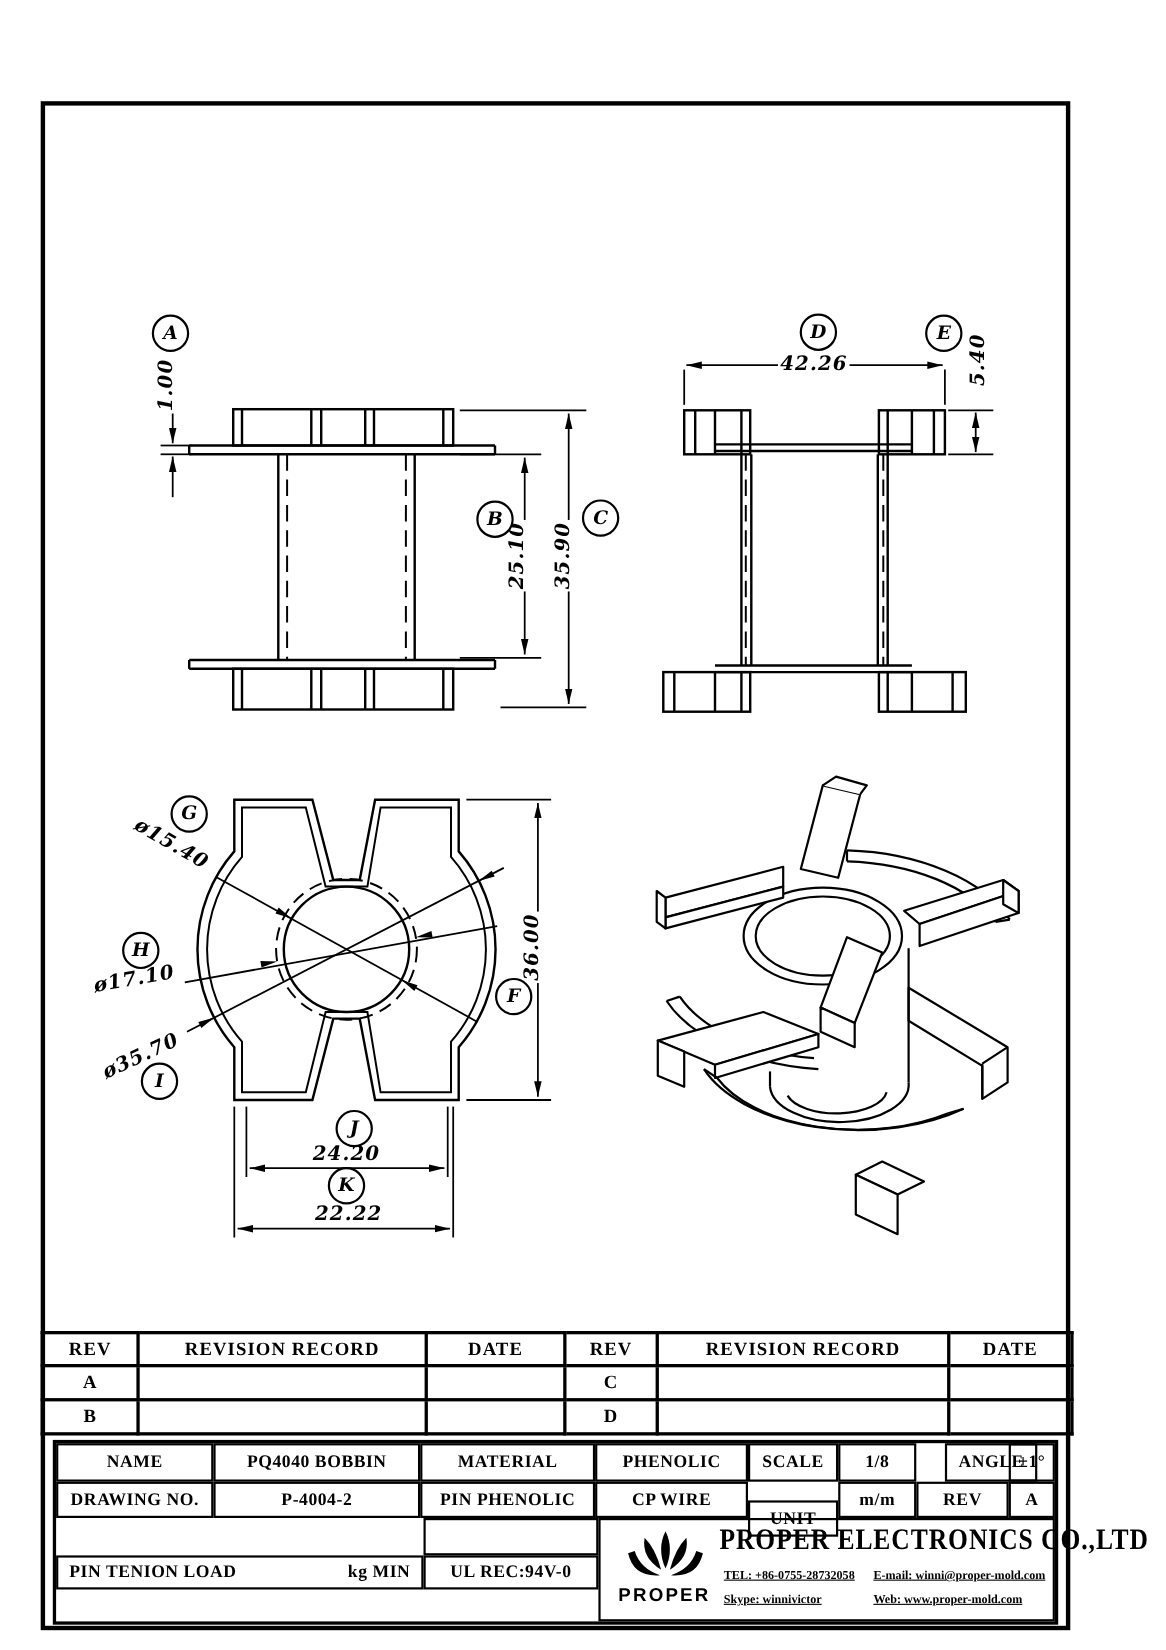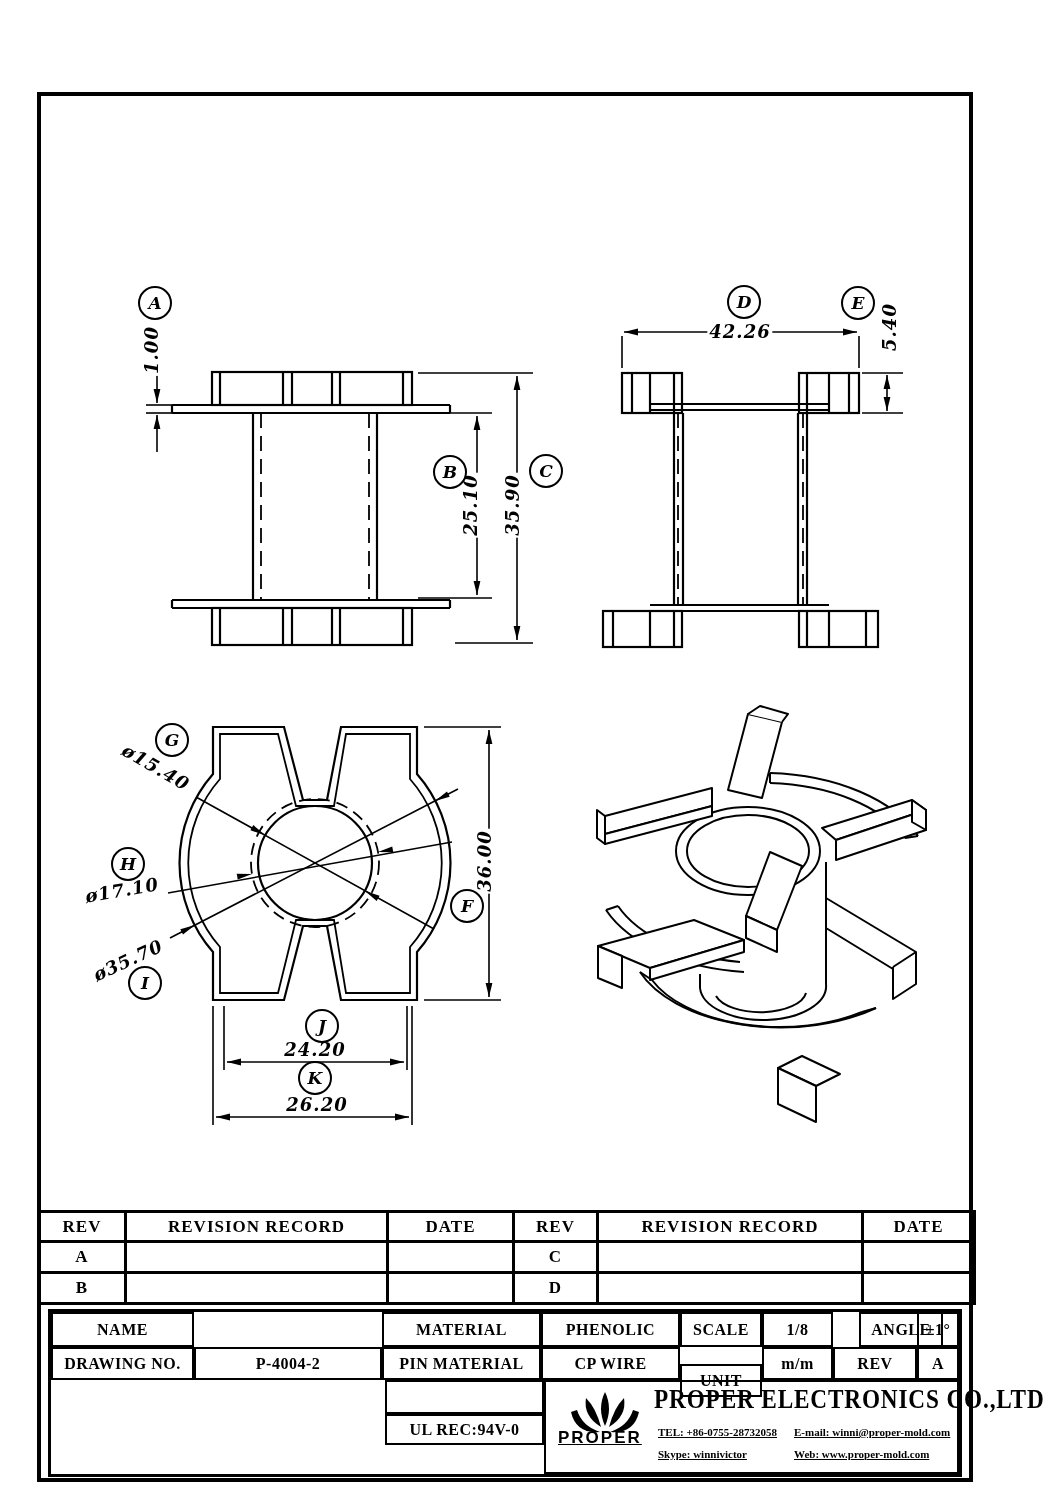--- a/index.html
+++ b/index.html
@@ -24,22 +24,22 @@
   
   #title-block{position:absolute;left:48px;top:1309px;width:908px;height:162px;border:3px solid #000;z-index:3;background:#fff;}
   .cell{position:absolute;border:2px solid #000;box-sizing:border-box;display:flex;align-items:center;
         justify-content:center;font:700 16px "Liberation Serif",serif;letter-spacing:0.5px;white-space:pre;}
   .cell.left{justify-content:flex-start;padding-left:8px;}
   .cell.between{justify-content:space-between;padding:0 10px;}
   #company{position:absolute;left:493px;top:68px;width:415px;height:94px;border:2px solid #000;box-sizing:border-box;}
   #company-name{position:absolute;left:108px;top:2px;font:700 27px "Liberation Serif",serif;
         transform:scaleX(0.86);transform-origin:left top;white-space:nowrap;letter-spacing:1px;}
   .contact{position:absolute;font:700 11px "Liberation Serif",serif;white-space:nowrap;text-decoration:underline;}
-  #wordmark{position:absolute;left:12px;top:46px;width:92px;
-        font:900 17px "Liberation Sans",sans-serif;letter-spacing:2px;text-decoration:underline;}
+  #wordmark{position:absolute;left:12px;top:58px;width:92px;text-align:center;
+        font:900 17px "Liberation Sans",sans-serif;letter-spacing:2px;}
   #logo{position:absolute;left:24px;top:8px;}
 </style>
 </head>
 <body>
 
 <div id="frame"></div>
 
 <svg id="drawing-svg" width="1060" height="1500" viewBox="0 0 1060 1500">
   <defs>
     <marker id="arw" viewBox="0 0 14 8" refX="14" refY="4" markerWidth="14" markerHeight="8" orient="auto-start-reverse" markerUnits="userSpaceOnUse">
@@ -228,21 +228,21 @@
 <div class="dim v" style="left:151px;top:350px">1.00</div>
 <div class="dim v" style="left:470px;top:505px">25.10</div>
 <div class="dim v" style="left:512px;top:505px">35.90</div>
 <div class="dim h" style="left:740px;top:331px">42.26</div>
 <div class="dim v" style="left:889px;top:327px">5.40</div>
 <div class="dim v" style="left:484px;top:861px">36.00</div>
 <div class="dim r30" style="left:156px;top:767px">ø15.40</div>
 <div class="dim rm10" style="left:122px;top:890px">ø17.10</div>
 <div class="dim rm25" style="left:128px;top:960px">ø35.70</div>
 <div class="dim h" style="left:315px;top:1049px">24.20</div>
-<div class="dim h" style="left:317px;top:1104px">26.20</div>
+<div class="dim h" style="left:317px;top:1104px">22.22</div>
 
 <table id="rev-table">
   <colgroup>
     <col style="width:87px">
       <col style="width:262px">
       <col style="width:126px">
     <col style="width:84px">
       <col style="width:265px">
       <col style="width:112px">
   </colgroup>
@@ -270,38 +270,43 @@
     <td>D</td>
     <td></td>
     <td></td>
   </tr>
 </tbody>
   </table>
 
 <div id="title-block">
 
   <div class="cell" style="left:0;top:0;width:143px;height:35px">NAME</div>
+  <div class="cell" style="left:143px;top:0;width:188px;height:35px">PQ4040 BOBBIN</div>
   <div class="cell" style="left:331px;top:0;width:159px;height:35px">MATERIAL</div>
   <div class="cell" style="left:490px;top:0;width:139px;height:35px">PHENOLIC</div>
   <div class="cell" style="left:629px;top:0;width:82px;height:35px">SCALE</div>
   <div class="cell" style="left:711px;top:0;width:71px;height:35px">1/8</div>
   <div class="cell" style="left:808px;top:0;width:84px;height:35px">ANGLE</div>
   <div class="cell" style="left:866px;top:0;width:42px;height:35px">±1°</div>
 
   <div class="cell" style="left:0;top:35px;width:143px;height:33px">DRAWING NO.</div>
   <div class="cell" style="left:143px;top:35px;width:188px;height:33px">P-4004-2</div>
-  <div class="cell" style="left:331px;top:35px;width:159px;height:33px">PIN MATERIAL</div>
+  <div class="cell" style="left:331px;top:35px;width:159px;height:33px">PIN PHENOLIC</div>
   <div class="cell" style="left:490px;top:35px;width:139px;height:33px">CP WIRE</div>
   <div class="cell" style="left:629px;top:52px;width:82px;height:33px">UNIT</div>
   <div class="cell" style="left:711px;top:35px;width:71px;height:33px">m/m</div>
   <div class="cell" style="left:782px;top:35px;width:84px;height:33px">REV</div>
   <div class="cell" style="left:866px;top:35px;width:42px;height:33px">A</div>
 
   <div class="cell" style="left:334px;top:68px;width:159px;height:34px"></div>
 
+  <div class="cell between" style="left:0;top:102px;width:334px;height:31px">
+    <span>PIN TENION LOAD</span>
+    <span>kg MIN</span>
+  </div>
   <div class="cell" style="left:334px;top:102px;width:159px;height:31px">UL REC:94V-0</div>
 
 
   <div id="company">
     <svg id="logo" width="70" height="48" viewBox="0 0 70 48">
       <g fill="#000">
         <path d="M35,2 Q27,18 35,36 Q43,18 35,2 Z"></path>
         <path d="M16,8 Q13,26 31,37 Q26,18 16,8 Z"></path>
         <path d="M54,8 Q57,26 39,37 Q44,18 54,8 Z"></path>
         <path d="M1,22 Q6,44 30,42 Q12,36 7,20 Z"></path>

